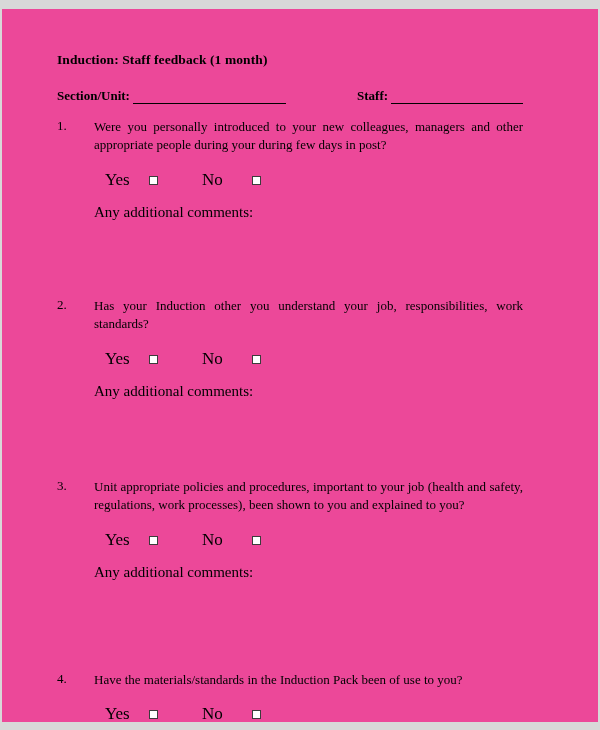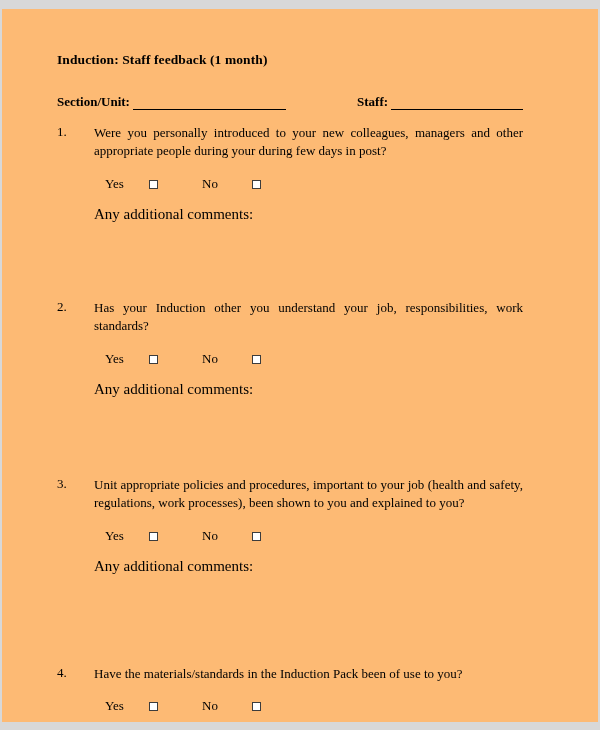--- a/index.html
+++ b/index.html
@@ -6,54 +6,54 @@
   html,body { width:600px; height:730px; }
   body {
     background:#d8d8d8;
     font-family:"Liberation Serif", serif;
     color:#000;
     position:relative;
   }
   .page {
     position:absolute;
     top:9px; left:2px; right:2px; bottom:8px;
-    background:#fdba74;
+    background:#ec4899;
     padding:43px 75px 0 55px;
     overflow:hidden;
   }
   .title {
     font-weight:bold;
     font-size:13.5px;
     letter-spacing:0.1px;
   }
   .fields-row {
     display:flex;
     align-items:flex-end;
-    margin-top:26px;
+    margin-top:20px;
     font-weight:bold;
     font-size:13px;
   }
   .sec-group { width:229px; display:flex; align-items:flex-end; }
   .mid-spacer { width:71px; }
   .off-group { flex:1; display:flex; align-items:flex-end; }
   .blank-line {
     flex:1;
     border-bottom:1.6px solid #000;
     height:14px;
     margin-left:3px;
   }
   .question { margin-top:14px; }
   .q-row { display:flex; font-size:13px; }
   .q-num { width:37px; flex:none; }
   .q-text { flex:1; text-align:justify; line-height:1.42; }
   .yn-row {
     display:flex;
     align-items:center;
     margin:15px 0 0 48px;
-    font-size:13px;
+    font-size:17px;
   }
   .yes-lbl { width:24px; }
   .no-lbl { margin-left:44px; width:21px; }
   .cb {
     width:9px; height:9px;
     border:1px solid #3c3c3c;
     display:inline-block;
     background:#fff;
     margin-top:1px;
   }

